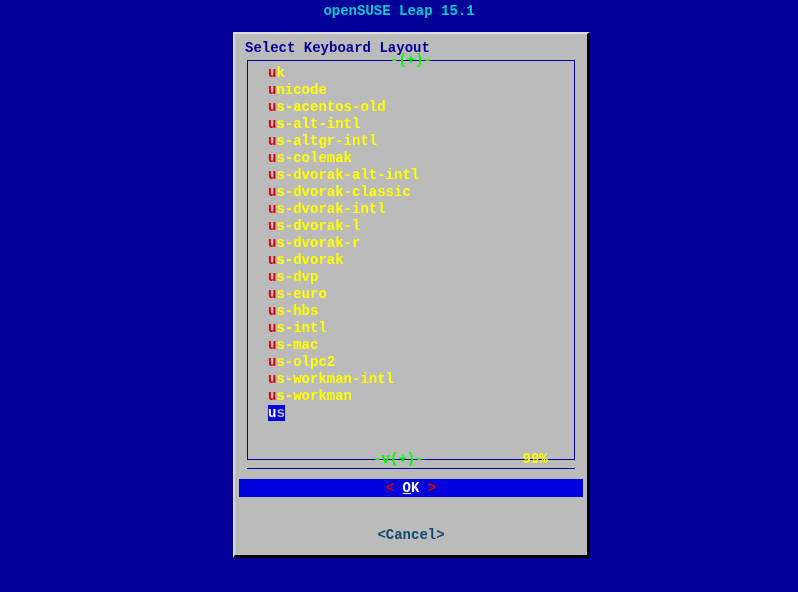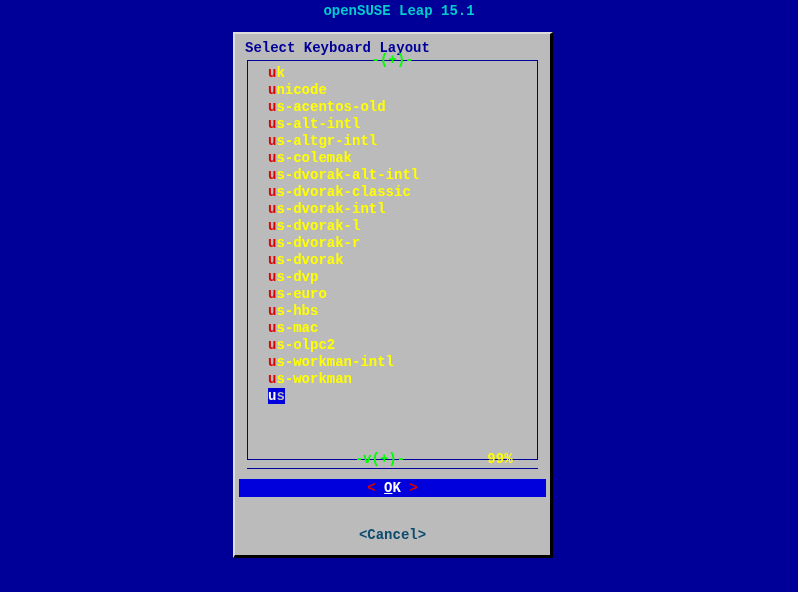--- a/index.html
+++ b/index.html
@@ -20,21 +20,21 @@
     .header {
       color: #00cccc;
       padding: 3px 4px;
       font-size: 14px;
       text-align: center;
     }
     .dialog {
       position: absolute;
       left: 233px;
       top: 32px;
-      width: 320px;
+      width: 357px;
       background: #bbbbbb;
       border-top: 2px solid #ddd;
       border-left: 2px solid #ddd;
       border-right: 3px solid #000;
       border-bottom: 3px solid #000;
       padding: 4px;
     }
     .dialog-title {
       color: #000099;
       padding: 2px 2px 4px 6px;
@@ -152,20 +152,21 @@
         <div class="list-item"><span class="hotkey">u</span><span class="item-text">s-colemak</span></div>
         <div class="list-item"><span class="hotkey">u</span><span class="item-text">s-dvorak-alt-intl</span></div>
         <div class="list-item"><span class="hotkey">u</span><span class="item-text">s-dvorak-classic</span></div>
         <div class="list-item"><span class="hotkey">u</span><span class="item-text">s-dvorak-intl</span></div>
         <div class="list-item"><span class="hotkey">u</span><span class="item-text">s-dvorak-l</span></div>
         <div class="list-item"><span class="hotkey">u</span><span class="item-text">s-dvorak-r</span></div>
         <div class="list-item"><span class="hotkey">u</span><span class="item-text">s-dvorak</span></div>
         <div class="list-item"><span class="hotkey">u</span><span class="item-text">s-dvp</span></div>
         <div class="list-item"><span class="hotkey">u</span><span class="item-text">s-euro</span></div>
         <div class="list-item"><span class="hotkey">u</span><span class="item-text">s-hbs</span></div>
+        <div class="list-item"><span class="hotkey">u</span><span class="item-text">s-intl</span></div>
         <div class="list-item"><span class="hotkey">u</span><span class="item-text">s-mac</span></div>
         <div class="list-item"><span class="hotkey">u</span><span class="item-text">s-olpc2</span></div>
         <div class="list-item"><span class="hotkey">u</span><span class="item-text">s-workman-intl</span></div>
         <div class="list-item"><span class="hotkey">u</span><span class="item-text">s-workman</span></div>
         <div class="list-item selected"><span class="hotkey">u</span><span class="item-text">s</span></div>
       </div>
     <div class="scroll-indicator-bottom">
       <div class="scroll-bottom-inner">
         <span></span>
         <span class="scroll-arrows">-v(+)-</span>

